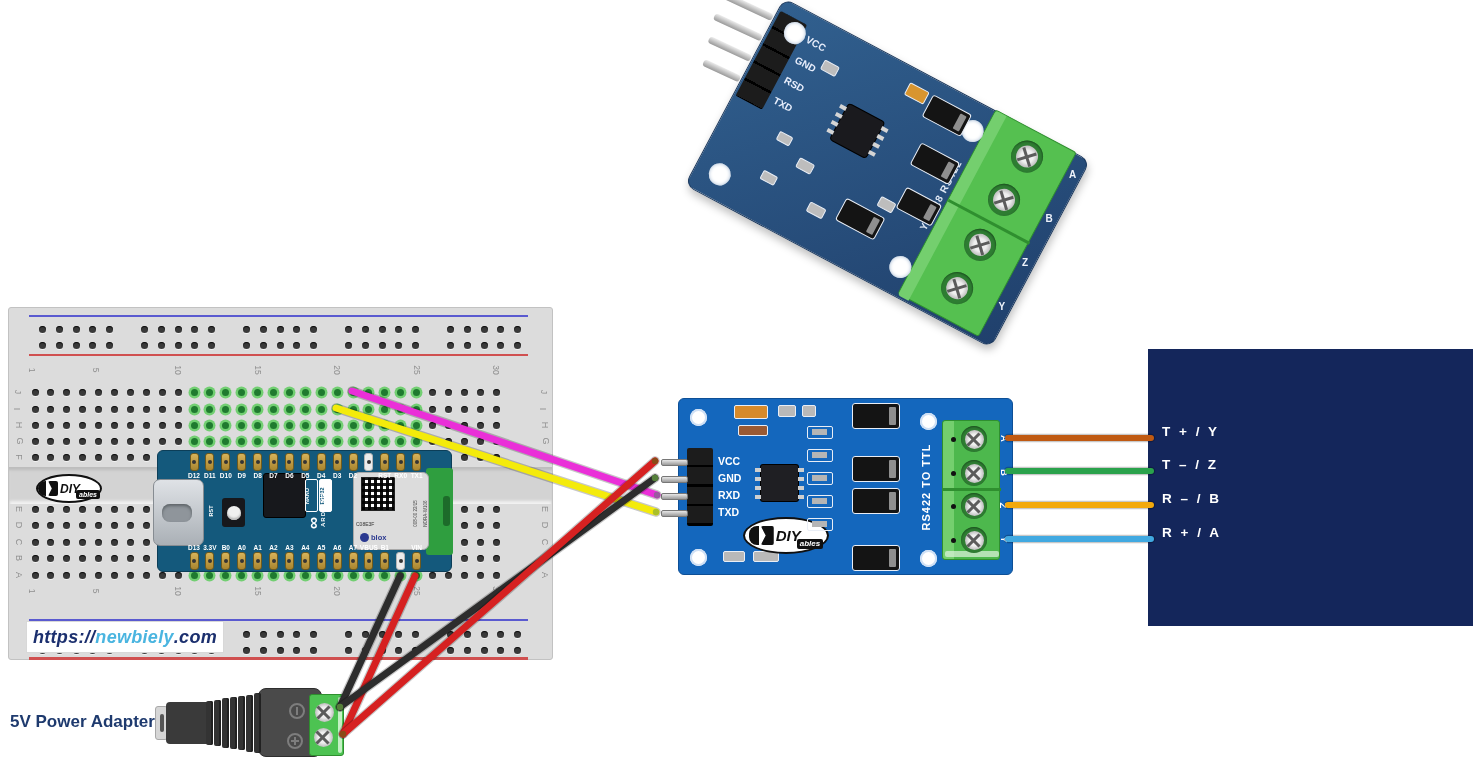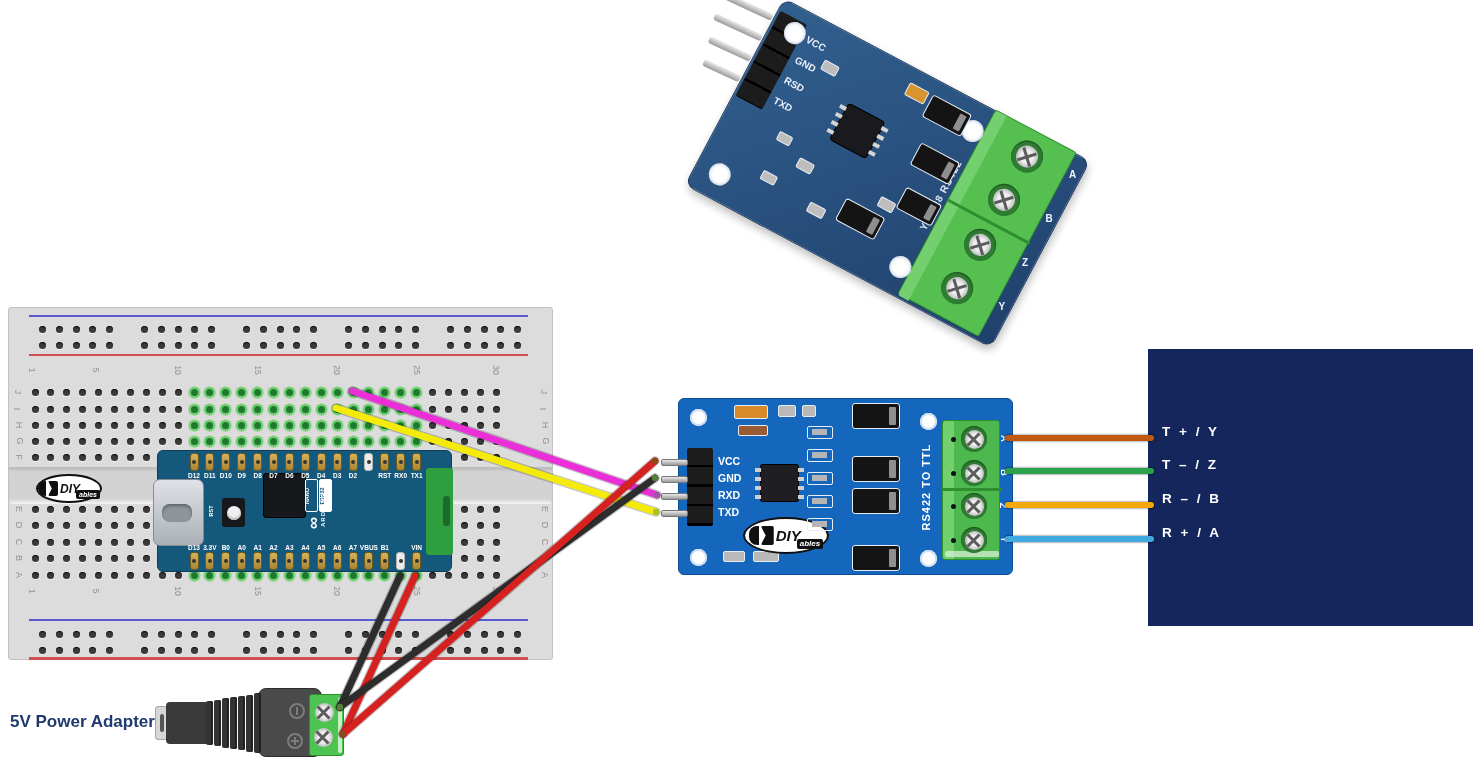--- a/index.html
+++ b/index.html
@@ -572,20 +572,25 @@
       <div class="bb-letter abs" style="left: 7px; top: 212px;">D</div>
       <div class="bb-letter abs" style="left: 533px; top: 212px;">D</div>
       <div class="bb-letter abs" style="left: 7px; top: 229px;">C</div>
       <div class="bb-letter abs" style="left: 533px; top: 229px;">C</div>
       <div class="bb-letter abs" style="left: 7px; top: 245px;">B</div>
       <div class="bb-letter abs" style="left: 533px; top: 245px;">B</div>
       <div class="bb-letter abs" style="left: 7px; top: 262px;">A</div>
       <div class="bb-letter abs" style="left: 533px; top: 262px;">A</div>
     </div>
 
+  <div class="abs urlbox" style="left:26px;top:621px;width:196px;height:30px;z-index:4;">
+    <span style="color:#1b2f6e;">https://</span>
+      <span style="color:#4ab5e0;">newbiely</span>
+      <span style="color:#1b2f6e;">.com</span>
+  </div>
 
   <div class="abs ard" id="arduino" style="left:157px;top:450px;width:295px;height:122px;z-index:3;">
     <div class="abs" style="left:-5px;top:28px;width:51px;height:67px;background:linear-gradient(#dfe2e6,#aab0b6);
                 border:1px solid #868c92;border-radius:7px;box-sizing:border-box;">
       <div class="abs" style="left:8px;top:24px;width:30px;height:18px;background:#8f959b;border-radius:8px;box-shadow:inset 0 2px 3px #5f6569;"></div>
     </div>
     <div class="abs" style="left:64px;top:47px;width:23px;height:29px;background:#17181c;border-radius:3px;">
       <div class="abs" style="left:4.5px;top:7.5px;width:14px;height:14px;border-radius:50%;background:#f0f0f0;box-shadow:inset 0 -2px 2px #b9b9b9;"></div>
     </div>
     <div class="abs vtext" style="left:47px;top:57px;font-size:5.5px;transform:rotate(-90deg);">RST</div>
@@ -593,20 +598,30 @@
     <div class="abs" style="left:147px;top:28px;width:13px;height:33px;border:1px solid #fff;border-radius:2px;box-sizing:border-box;">
       <span class="abs vtext" style="left:-7px;top:13px;font-size:5.5px;transform:rotate(-90deg);">NANO</span>
     </div>
     <div class="abs" style="left:161px;top:28px;width:13px;height:33px;border:1px solid #fff;border-radius:2px;background:#fff;box-sizing:border-box;">
       <span class="abs vtext" style="left:-7px;top:13px;font-size:5.5px;color:#14597c;transform:rotate(-90deg);">ESP32</span>
     </div>
     <div class="abs vtext" style="left:150px;top:62px;font-size:17px;transform:rotate(90deg);">∞</div>
     <div class="abs vtext" style="left:162px;top:76px;font-size:6px;letter-spacing:1px;transform:rotate(-90deg);transform-origin:left top;">ARDUINO</div>
     <div class="abs" style="left:268px;top:17px;width:27px;height:87px;background:#2f9e3f;border-radius:3px;">
       <div class="abs" style="left:17px;top:28px;width:7px;height:30px;background:#1d6b2a;border-radius:3px;"></div>
+    </div>
+    <div class="abs" style="left:195px;top:21px;width:76px;height:78px;background:#dcdcdc;border:1px solid #a8a8a8;border-radius:6px;box-sizing:border-box;">
+      <div class="abs" style="left:8px;top:5px;width:32px;height:32px;background:
+                  repeating-linear-gradient(0deg,rgba(0,0,0,.9) 0 3px,transparent 3px 6px),
+                  repeating-linear-gradient(90deg,#111 0 3px,#fff 3px 6px);outline:1px solid #222;"></div>
+      <div class="abs" style="left:2px;top:48px;font-size:5px;color:#333;">C08E3F</div>
+      <div class="abs vtext" style="left:48px;top:38px;font-size:4.5px;color:#444;font-weight:normal;transform:rotate(-90deg);">008-00 22/15</div>
+      <div class="abs vtext" style="left:58px;top:38px;font-size:4.5px;color:#444;font-weight:normal;transform:rotate(-90deg);">NORA-W106</div>
+      <div class="abs" style="left:6px;top:60px;width:9px;height:9px;border-radius:50%;background:#2b3990;"></div>
+      <div class="abs" style="left:17px;top:60px;font-size:7.5px;font-weight:bold;color:#2b3990;">blox</div>
     </div>
   <div class="pad abs" style="left: 31.5px; top: 2px;"></div>
       <div class="pinlabel abs" style="left: 36px; top: 21px;">D12</div>
       <div class="pad abs" style="left: 47.4px; top: 2px;"></div>
       <div class="pinlabel abs" style="left: 51.9px; top: 21px;">D11</div>
       <div class="pad abs" style="left: 63.3px; top: 2px;"></div>
       <div class="pinlabel abs" style="left: 67.8px; top: 21px;">D10</div>
       <div class="pad abs" style="left: 79.2px; top: 2px;"></div>
       <div class="pinlabel abs" style="left: 83.7px; top: 21px;">D9</div>
       <div class="pad abs" style="left: 95.1px; top: 2px;"></div>

